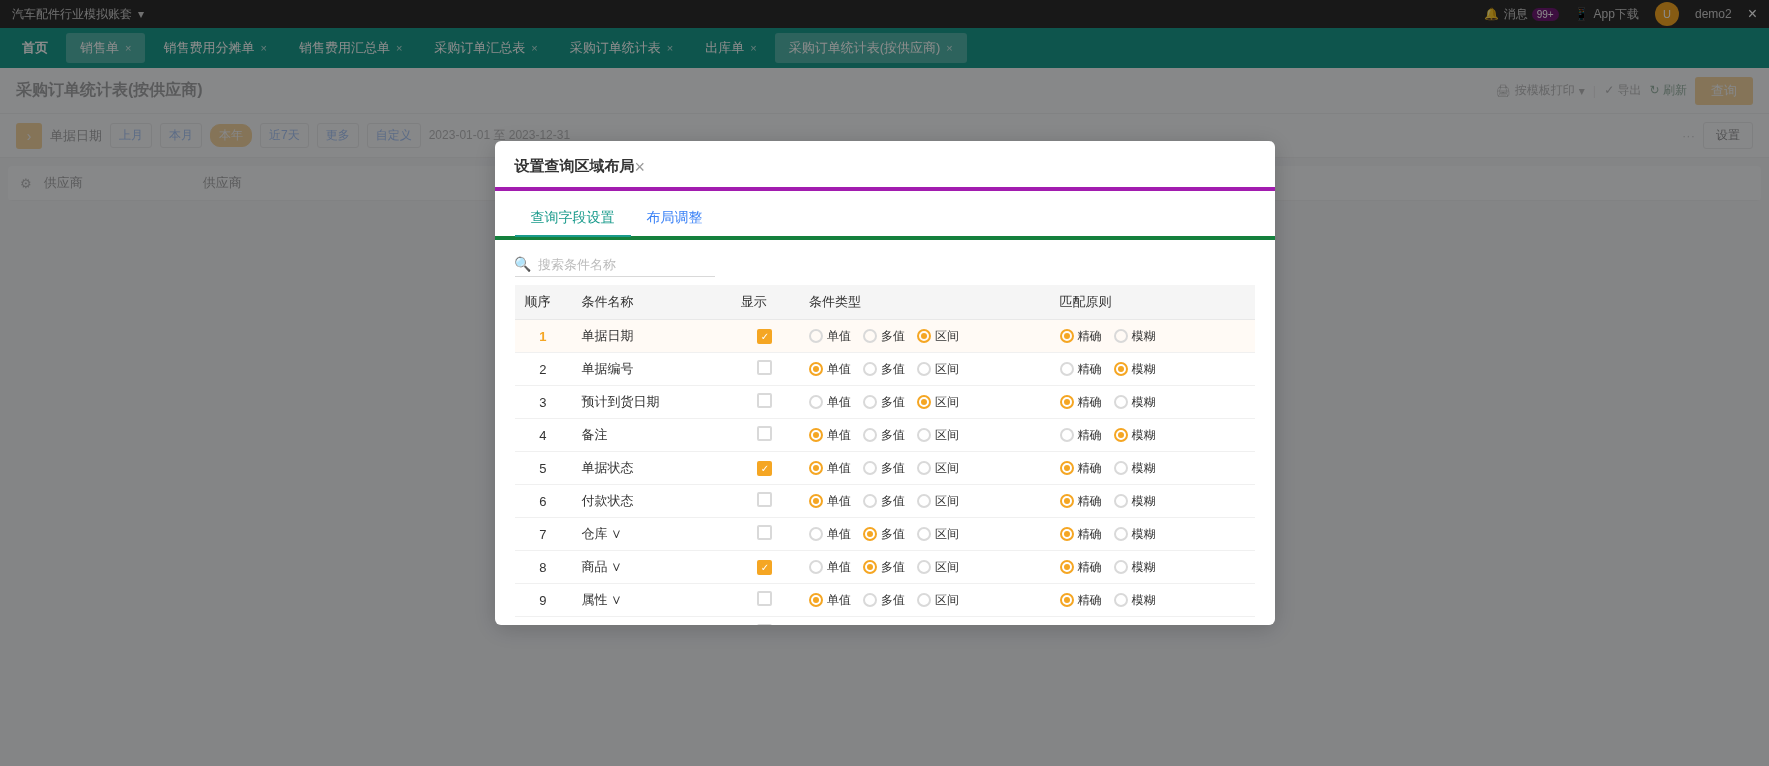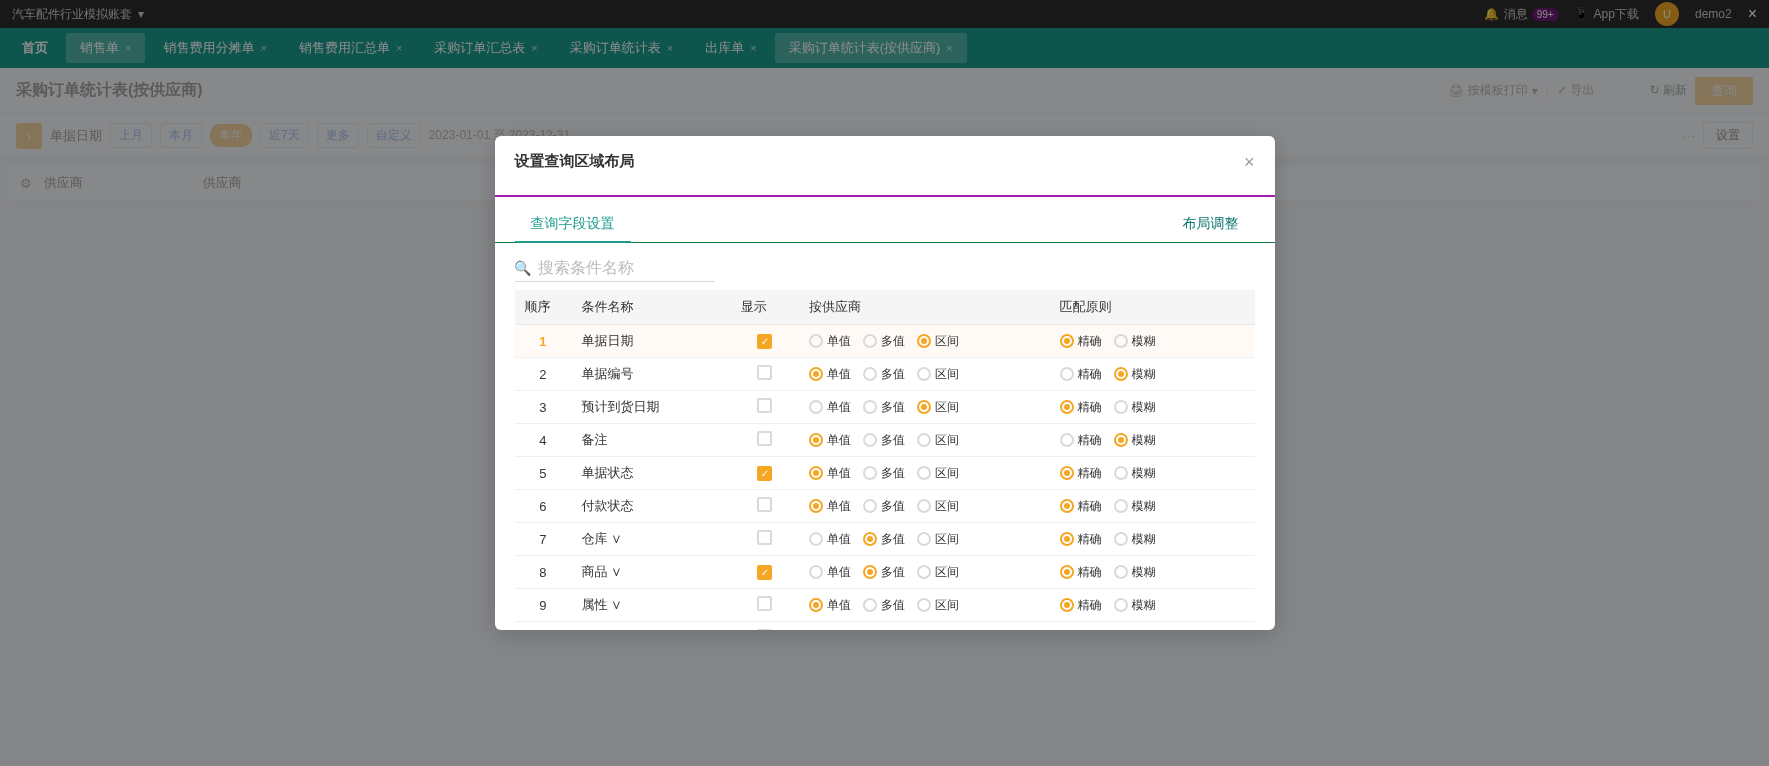--- a/index.html
+++ b/index.html
@@ -48,21 +48,21 @@
       display: flex;
       align-items: center;
       padding: 0 16px;
       border-bottom: 1px solid #e8e8e8;
       justify-content: space-between;
     }
     .page-title { font-size: 16px; font-weight: bold; color: #333; }
     .page-actions { display: flex; align-items: center; gap: 8px; }
     .btn-print { display: flex; align-items: center; gap: 4px; font-size: 12px; color: #666; cursor: pointer; }
     .btn-export { font-size: 12px; color: #666; cursor: pointer; }
-    .btn-refresh { font-size: 12px; color: #14532d; cursor: pointer; margin-left: 47px; }
+    .btn-refresh { font-size: 12px; color: #14532d; cursor: pointer; }
     .btn-query { background: #f5a623; color: #fff; border: none; padding: 5px 16px; border-radius: 3px; cursor: pointer; font-size: 13px; }
 
     
     .filter-bar {
       background: #fff;
       padding: 8px 16px;
       display: flex;
       align-items: center;
       gap: 8px;
       border-bottom: 1px solid #e8e8e8;
@@ -114,41 +114,40 @@
       background: #fff;
       border-radius: 6px;
       width: 780px;
       max-height: 660px;
       box-shadow: 0 4px 24px rgba(0,0,0,0.18);
       display: flex;
       flex-direction: column;
       position: relative;
     }
     .modal-header {
-      padding: 16px 20px 24px;
-      border-bottom: 2px solid #a21caf;
-      display: flex;
-      align-items: center;
-      justify-content: space-between;
+      padding: 16px 20px 11px;
+      border-bottom: 4px solid #a21caf;
+      display: flex;
+      align-items: center;
+      justify-content: flex-start;
     }
     .modal-title { font-size: 15px; font-weight: bold; color: #333; }
     .modal-close { cursor: pointer; font-size: 18px; color: #999; line-height: 1; }
 
     .modal-tabs {
       display: flex;
       padding: 10px 20px 0;
-      border-bottom: 1px solid #15803d;
+      border-bottom: 4px solid #15803d;
       gap: 0;
-      justify-content: space-between;
     }
     .modal-tab {
       padding: 8px 16px;
       cursor: pointer;
       font-size: 14px;
-      color: #0f766e;
+      color: #3b82f6;
       border-bottom: 2px solid transparent;
       margin-bottom: -1px;
     }
     .modal-tab.active {
       color: #1a9b8c;
       border-bottom-color: #1a9b8c;
       font-weight: 500;
     }
 
     .modal-search {
@@ -159,21 +158,21 @@
     }
     .search-box {
       display: flex;
       align-items: center;
       border-bottom: 1px solid #d9d9d9;
       padding: 4px 0;
       gap: 6px;
       width: 200px;
     }
     .search-icon { color: #999; font-size: 14px; }
-    .search-input { border: none; outline: none; font-size: 16px; color: #333; width: 160px; background: transparent; }
+    .search-input { border: none; outline: none; font-size: 13px; color: #333; width: 160px; background: transparent; }
     .search-input::placeholder { color: #bbb; }
 
     
     .modal-table {
       flex: 1;
       overflow-y: auto;
       padding: 0 20px;
       max-height: 340px;
     }
     .modal-table table {
@@ -386,21 +385,21 @@
       </div>
     </div>
 
     <div class="modal-table">
       <table>
         <thead>
           <tr>
             <th class="col-order">顺序</th>
             <th class="col-name">条件名称</th>
             <th class="col-display">显示</th>
-            <th class="col-type">按供应商</th>
+            <th class="col-type">条件类型</th>
             <th class="col-match">匹配原则</th>
           </tr>
         </thead>
         <tbody id="modal-tbody">
         <tr class="row-highlight">
               <td class="col-order"><span class="order-num-highlight">1</span></td>
               <td class="col-name">单据日期</td>
               <td class="col-display"><span class="checkbox-item checked"></span></td>
               <td class="col-type">
                 <div class="radio-group">

